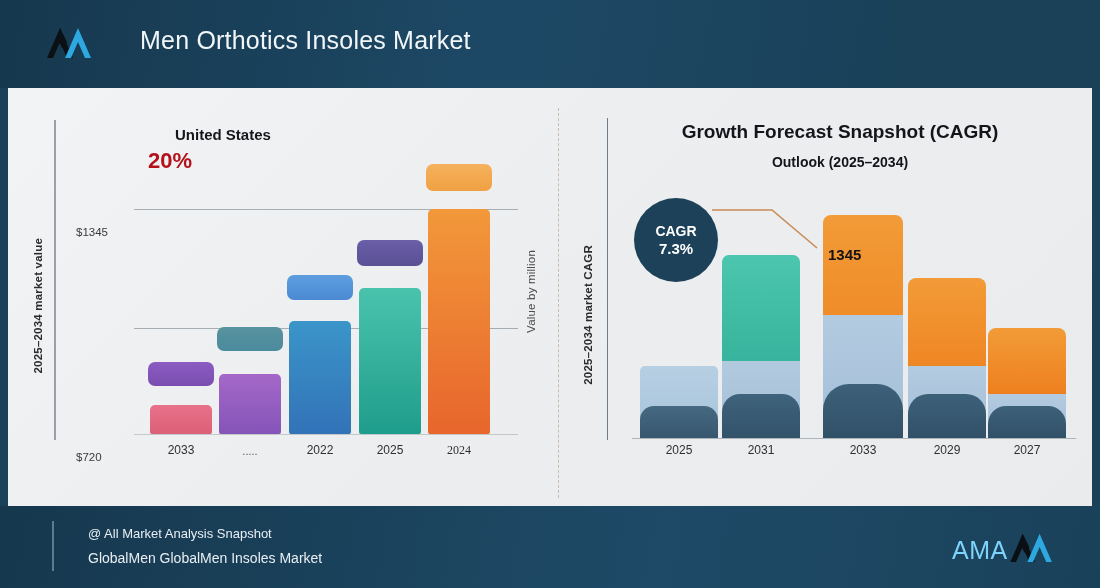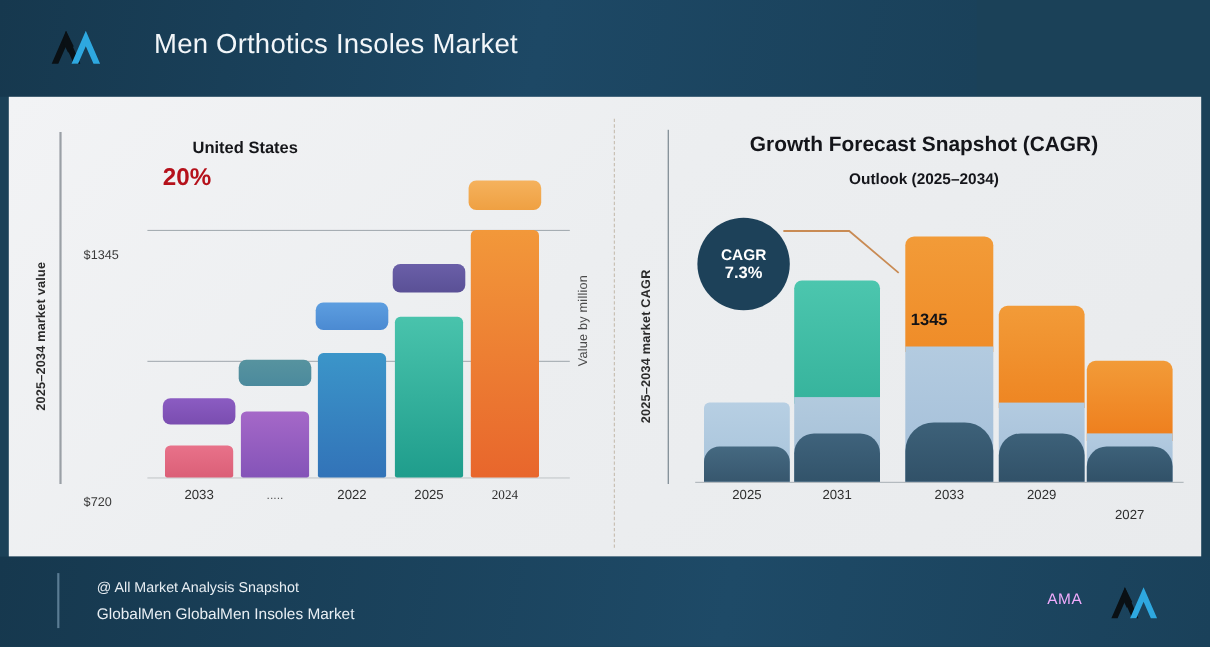--- a/index.html
+++ b/index.html
@@ -53,21 +53,21 @@
 
   .sbar{position:absolute;}
   .sseg{position:absolute;left:0;width:100%;}
 
   
   .footer{position:absolute;left:0;top:506px;width:1100px;height:82px;
           background:linear-gradient(100deg,#16384e 0%,#1e4a67 60%,#1a415a 100%);}
   .footer-rule{position:absolute;left:52px;top:521px;width:2px;height:50px;background:#5a7c93;}
   .foot-l1{position:absolute;left:88px;top:526px;font-size:13px;color:#e8eef3;}
   .foot-l2{position:absolute;left:88px;top:550px;font-size:14px;color:#e8eef3;}
-  .foot-brand{position:absolute;left:952px;top:536px;font-size:14px;color:#f0abfc;letter-spacing:.5px;}
+  .foot-brand{position:absolute;left:952px;top:536px;font-size:25px;color:#7dd3fc;letter-spacing:.5px;}
   .foot-logo{position:absolute;left:1008px;top:530px;width:50px;height:34px;}
 </style>
 </head>
 <body>
 
 <div class="slide">
 
   <div class="header">
     <span class="logo">
       <svg width="52" height="36" viewBox="0 0 52 36">
@@ -188,27 +188,27 @@
            background:linear-gradient(180deg,#b3cbe0 0%,#a3bed8 100%);"></div>
       <div class="sseg" style="bottom:0;height:32px;border-radius:18px 18px 0 0;
            background:linear-gradient(180deg,#3d6179 0%,#315168 100%);"></div>
     </div>
 
     <div class="cagr-badge">
       <div class="t1">CAGR</div>
       <div class="t2">7.3%</div>
     </div>
 
-    <div class="value-label" style="left:828px;top:246px;margin-top:36px;">1345</div>
+    <div class="value-label" style="left:828px;top:246px;">1345</div>
 
     <div class="cat-label" style="left:640px;top:443px;width:78px;">2025</div>
     <div class="cat-label" style="left:722px;top:443px;width:78px;">2031</div>
     <div class="cat-label" style="left:823px;top:443px;width:80px;">2033</div>
     <div class="cat-label" style="left:908px;top:443px;width:78px;">2029</div>
-    <div class="cat-label" style="left:988px;top:461px;width:78px;">2027</div>
+    <div class="cat-label" style="left:988px;top:443px;width:78px;">2027</div>
   </div>
 
   <div class="footer"></div>
   <div class="footer-rule"></div>
   <div class="foot-l1">@ All Market Analysis Snapshot</div>
   <div class="foot-l2">GlobalMen GlobalMen Insoles Market</div>
   <div class="foot-brand">AMA</div>
   <span class="foot-logo">
     <svg width="50" height="34" viewBox="0 0 52 36">
       <path d="M2 34 L15 4 L28 34 L22 34 L15 18 L8 34 Z" fill="#0a1014"></path>

